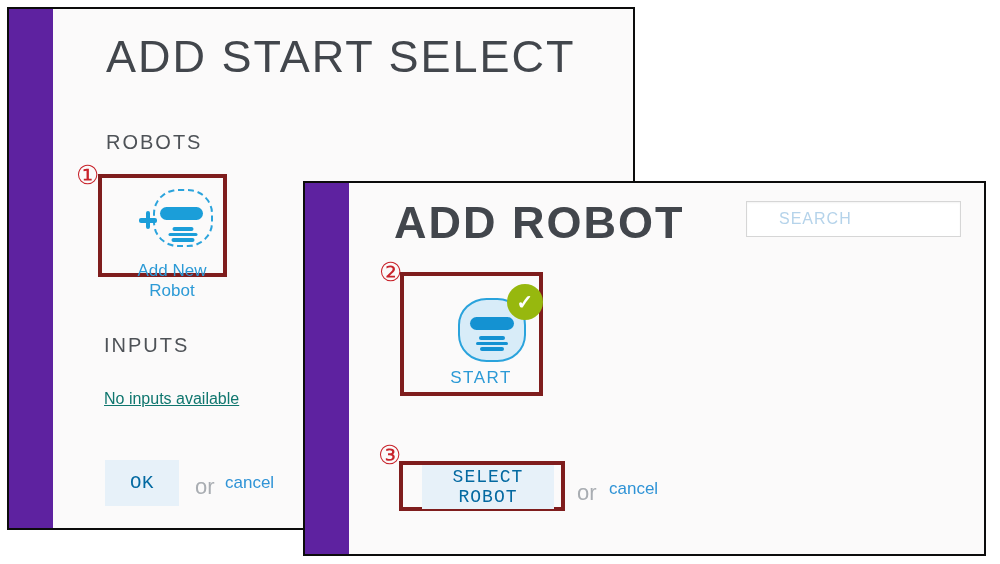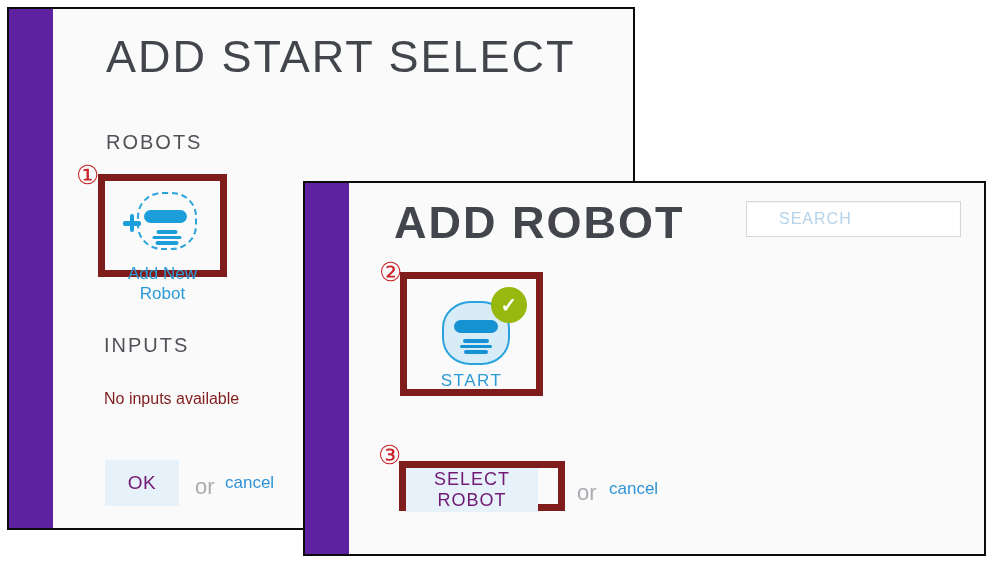--- a/index.html
+++ b/index.html
@@ -20,31 +20,31 @@
     position:absolute; font-size:45px; font-weight:300; color:#42464c;
     letter-spacing:2px; white-space:nowrap;
   }
   .d1-title { left:97px; top:22px; }
   .d2-title { left:89px; top:14px;font-weight:bold; }
   .section-heading {
     position:absolute; font-size:20px; font-weight:400; color:#4e5257; letter-spacing:2px;
   }
   .d1-robots { left:97px; top:122px; }
   .d1-inputs { left:95px; top:325px; }
-  .empty-text { position:absolute; left:95px; top:381px; font-size:16px; color:#7f1d1d; }
+  .empty-text { position:absolute; left:95px; top:381px; font-size:16px; color:#0f766e;text-decoration:underline; }
 
   .step-badge {
     position:absolute; font-size:26px; line-height:1; color:#c8232b; font-weight:400;
     z-index:5;
   }
   .badge-1 { left:67px; top:153px; }
   .badge-2 { left:74px; top:76px; }
   .badge-3 { left:73px; top:259px; }
 
-  .redbox { position:absolute; border:7px solid #7f1d1d; z-index:4; }
+  .redbox { position:absolute; border:4px solid #7f1d1d; z-index:4;padding-left:19px; }
   .redbox-1 { left:89px; top:165px; width:129px; height:103px; }
   .redbox-2 { left:95px; top:89px; width:143px; height:124px; }
   .redbox-3 { left:94px; top:278px; width:166px; height:50px; }
 
   
   .tile { width:100%; height:100%; position:relative; cursor:pointer; }
   .dashed-squircle {
     position:absolute; left:32px; top:11px; width:60px; height:58px;
     border:2px dashed #2aa3dc; border-radius:42%;
   }
@@ -80,23 +80,23 @@
     background:#97b80e; border-radius:50%; display:flex; align-items:center; justify-content:center;
     color:#ffffff; font-size:20px; font-weight:700;
   }
   .robot-name {
     position:absolute; left:0; right:0; top:92px; text-align:center;
     font-size:17px; letter-spacing:1.5px; color:#2c9ad6;
   }
 
   
   .btn {
-    position:absolute; background:#e7f1f9; color:#701a75; border:none;
+    position:absolute; background:#e7f1f9; color:#0369a1; border:none;
     display:flex; align-items:center; justify-content:center; cursor:pointer;
-    font-family:Liberation Sans, sans-serif;
+    font-family:Liberation Mono, monospace;
   }
   .ok-btn { left:96px; top:451px; width:74px; height:46px; font-size:19px; letter-spacing:0.5px; }
   .select-btn { width:132px; height:44px; font-size:18px; letter-spacing:1px; position:static; }
   .or-label { position:absolute; color:#a9adb2; font-size:22px; }
   .cancel-link { position:absolute; color:#2f93d6; font-size:17px; cursor:pointer; text-decoration:none; }
   .d1-or { left:186px; top:465px; }
   .d1-cancel { left:216px; top:464px; }
   .d2-or { left:272px; top:297px; }
   .d2-cancel { left:304px; top:296px; }
 

